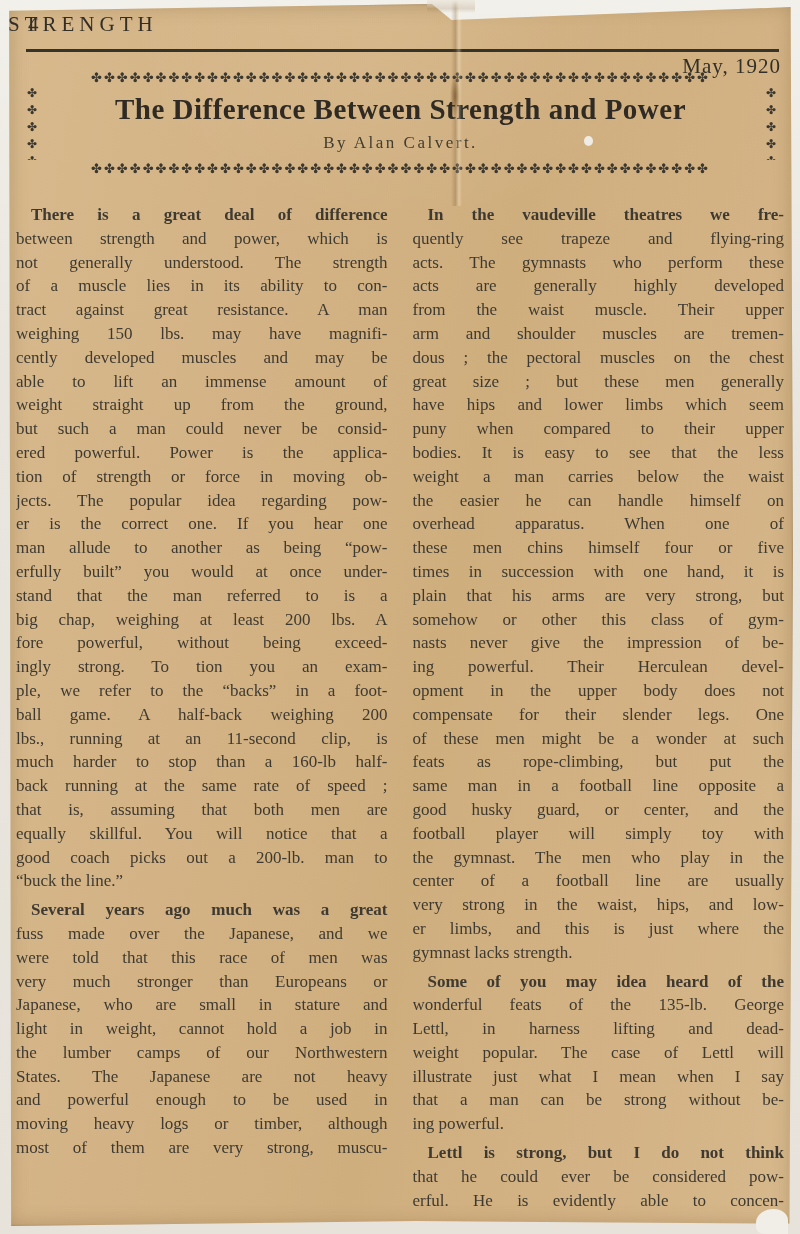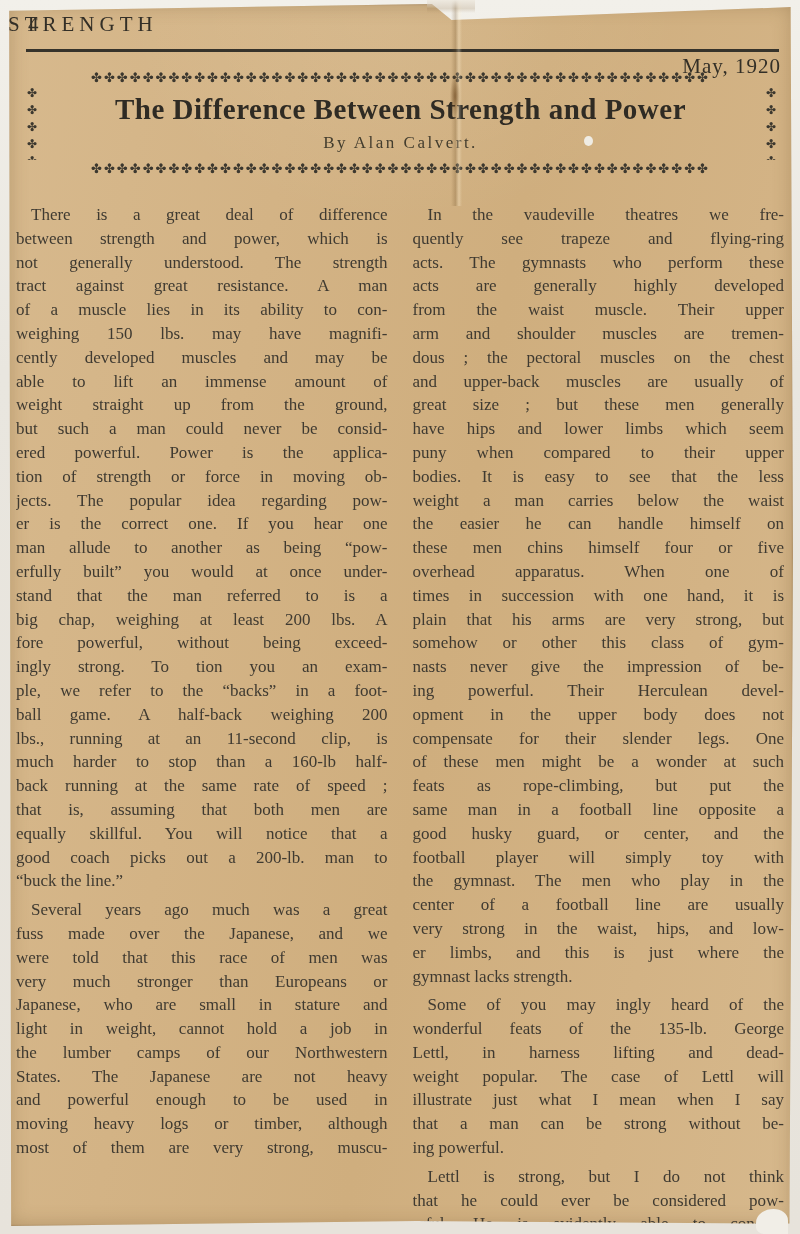--- a/index.html
+++ b/index.html
@@ -34,21 +34,21 @@
        font-family:"DejaVu Sans",sans-serif;font-size:12px;letter-spacing:3px;color:#3c382f;text-align:center;}
   .orn-left{left:1px;}
   .orn-right{right:1px;}
   .article-title{margin:0;padding-top:23px;text-align:center;font-size:29px;font-weight:bold;letter-spacing:.5px;}
   .byline{text-align:center;font-size:17px;letter-spacing:2.5px;color:#433d2e;margin-top:7px;}
 
   .columns{display:flex;gap:25px;padding:0 9px 0 8px;margin-top:27px;}
   .col{flex:1;min-width:0;font-size:17px;line-height:23.8px;color:#3f3a31;}
   .para{margin:0 0 5px 0;}
   .jline{text-align:justify;text-align-last:justify;height:23.8px;overflow:hidden;}
-  .jline.indent{text-indent:15px;}
+  .jline.indent{text-indent:15px;font-weight:bold;}
   .jline.lastline{text-align-last:left;}
 
   
   .crease{position:absolute;top:0;left:451px;width:11px;height:206px;pointer-events:none;
     background:linear-gradient(to right,rgba(110,80,40,0) 0%,rgba(110,80,40,.26) 40%,rgba(255,242,214,.33) 72%,rgba(110,80,40,0) 100%);}
   .crease-stain{position:absolute;left:450px;top:76px;width:10px;height:40px;pointer-events:none;
     background:radial-gradient(ellipse at center,rgba(96,58,18,.55),rgba(96,58,18,0) 72%);}
   .tear-top{position:absolute;left:427px;top:0;width:48px;height:13px;pointer-events:none;
     background:linear-gradient(to bottom,rgba(238,233,223,.95),rgba(150,120,80,.22) 65%,rgba(0,0,0,0));}
   .fleck{position:absolute;left:584px;top:136px;width:9px;height:10px;border-radius:50%;background:#efece4;pointer-events:none;}
@@ -76,22 +76,22 @@
       <h1 class="article-title">The Difference Between Strength and Power</h1>
       <div class="byline">By Alan Calvert.</div>
     </div>
 
     <div class="columns">
       <div class="col" id="col-left">
           <div class="para">
             <div class="jline indent">There is a great deal of difference</div>
             <div class="jline">between strength and power, which is</div>
             <div class="jline">not generally understood. The strength</div>
+            <div class="jline">of a muscle lies in its ability to con-</div>
             <div class="jline">tract against great resistance. A man</div>
-            <div class="jline">of a muscle lies in its ability to con-</div>
             <div class="jline">weighing 150 lbs. may have magnifi-</div>
             <div class="jline">cently developed muscles and may be</div>
             <div class="jline">able to lift an immense amount of</div>
             <div class="jline">weight straight up from the ground,</div>
             <div class="jline">but such a man could never be consid-</div>
             <div class="jline">ered powerful. Power is the applica-</div>
             <div class="jline">tion of strength or force in moving ob-</div>
             <div class="jline">jects. The popular idea regarding pow-</div>
             <div class="jline">er is the correct one. If you hear one</div>
             <div class="jline">man allude to another as being “pow-</div>
@@ -126,49 +126,48 @@
         </div>
       <div class="col" id="col-right">
           <div class="para">
             <div class="jline indent">In the vaudeville theatres we fre-</div>
             <div class="jline">quently see trapeze and flying-ring</div>
             <div class="jline">acts. The gymnasts who perform these</div>
             <div class="jline">acts are generally highly developed</div>
             <div class="jline">from the waist muscle. Their upper</div>
             <div class="jline">arm and shoulder muscles are tremen-</div>
             <div class="jline">dous ; the pectoral muscles on the chest</div>
-            <div class="jline">and upper-back muscles are usually of</div>
             <div class="jline">great size ; but these men generally</div>
             <div class="jline">have hips and lower limbs which seem</div>
             <div class="jline">puny when compared to their upper</div>
             <div class="jline">bodies. It is easy to see that the less</div>
             <div class="jline">weight a man carries below the waist</div>
             <div class="jline">the easier he can handle himself on</div>
+            <div class="jline">overhead apparatus. When one of</div>
             <div class="jline">these men chins himself four or five</div>
-            <div class="jline">overhead apparatus. When one of</div>
             <div class="jline">times in succession with one hand, it is</div>
             <div class="jline">plain that his arms are very strong, but</div>
             <div class="jline">somehow or other this class of gym-</div>
             <div class="jline">nasts never give the impression of be-</div>
             <div class="jline">ing powerful. Their Herculean devel-</div>
             <div class="jline">opment in the upper body does not</div>
             <div class="jline">compensate for their slender legs. One</div>
             <div class="jline">of these men might be a wonder at such</div>
             <div class="jline">feats as rope-climbing, but put the</div>
             <div class="jline">same man in a football line opposite a</div>
             <div class="jline">good husky guard, or center, and the</div>
             <div class="jline">football player will simply toy with</div>
             <div class="jline">the gymnast. The men who play in the</div>
             <div class="jline">center of a football line are usually</div>
             <div class="jline">very strong in the waist, hips, and low-</div>
             <div class="jline">er limbs, and this is just where the</div>
             <div class="jline lastline">gymnast lacks strength.</div>
           </div>
           <div class="para">
-            <div class="jline indent">Some of you may ingly heard of the</div>
+            <div class="jline indent">Some of you may idea heard of the</div>
             <div class="jline">wonderful feats of the 135-lb. George</div>
             <div class="jline">Lettl, in harness lifting and dead-</div>
             <div class="jline">weight popular. The case of Lettl will</div>
             <div class="jline">illustrate just what I mean when I say</div>
             <div class="jline">that a man can be strong without be-</div>
             <div class="jline lastline">ing powerful.</div>
           </div>
           <div class="para">
             <div class="jline indent">Lettl is strong, but I do not think</div>
             <div class="jline">that he could ever be considered pow-</div>

